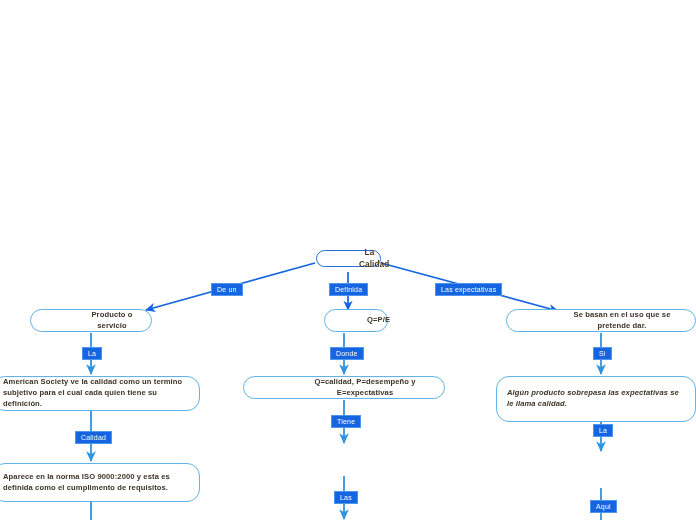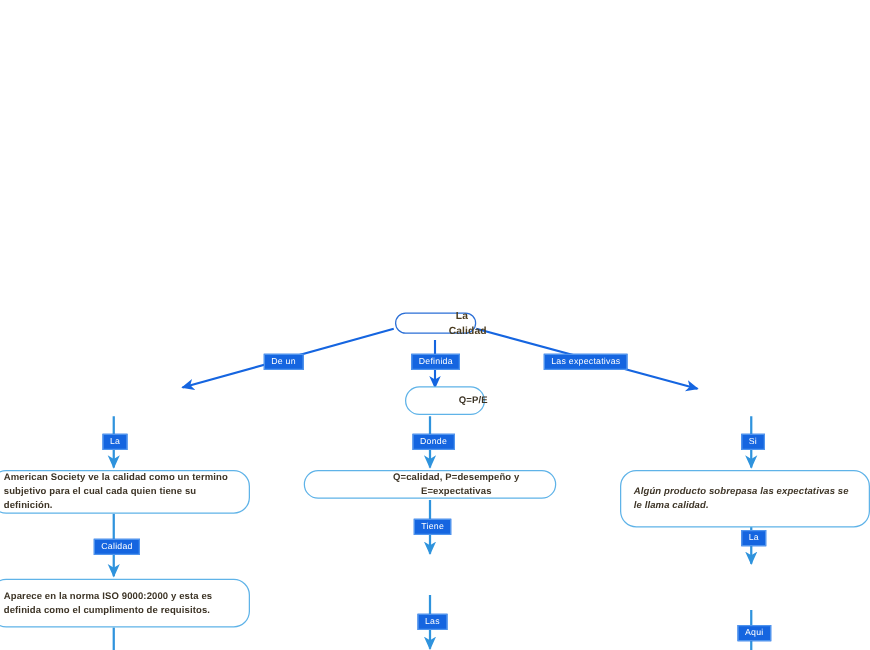--- a/index.html
+++ b/index.html
@@ -127,25 +127,31 @@
   <div class="chip" style="left:211px; top:283px;">
     <span>De un</span>
   </div>
   <div class="chip" style="left:329px; top:283px;">
     <span>Definida</span>
   </div>
   <div class="chip" style="left:435px; top:283px;">
     <span>Las expectativas</span>
   </div>
 
+  <div class="node center" style="left:30px; top:309px; width:122px; height:23px;">
+    <span class="node-label">Producto o servicio</span>
+  </div>
 
   <div class="node center" style="left:324px; top:309px; width:64px; height:23px;">
     <span class="node-label">Q=P/E</span>
   </div>
 
+  <div class="node center" style="left:506px; top:309px; width:190px; height:23px;">
+    <span class="node-label">Se basan en el uso que se pretende dar.</span>
+  </div>
 
   <div class="chip" style="left:82px; top:347px;">
     <span>La</span>
   </div>
   <div class="chip" style="left:330px; top:347px;">
     <span>Donde</span>
   </div>
   <div class="chip" style="left:593px; top:347px;">
     <span>Si</span>
   </div>

